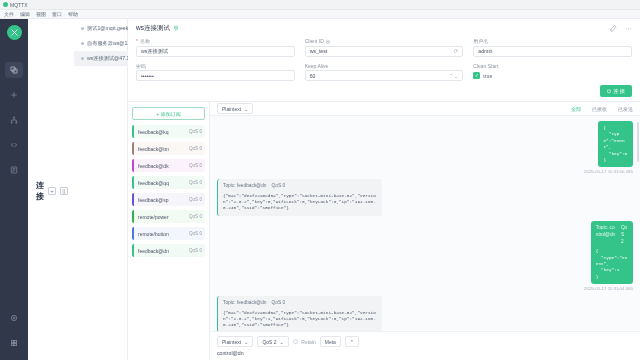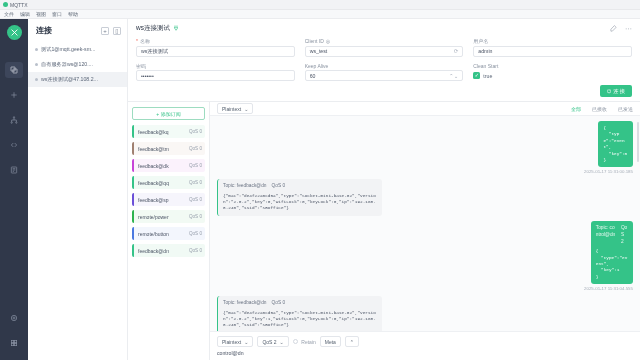--- a/index.html
+++ b/index.html
@@ -42,21 +42,21 @@
   .rail-icon {
     width:18px; height:16px; display:flex; align-items:center; justify-content:center;
     margin-bottom:9px; color:#8a93a5; border-radius:3px;
   }
   .rail-icon.active { background:#3d465b; color:#d6dae3; }
   .rail-spacer { flex:1; }
 
   
   .sidebar {
     width:100px; flex:0 0 100px; background:#fff; border-right:1px solid #ebedf0;
-    display:flex; flex-direction:column;
+    display:flex; flex-direction:row;
   }
   .sb-head {
     display:flex; align-items:center; padding:6px 6px 4px 8px; gap:4px;
   }
   .sb-title { font-size:8px; font-weight:bold; color:#2b3444; flex:1; }
   .sb-btn {
     width:8px; height:8px; border:1px solid #c9ced6; border-radius:1px;
     display:flex; align-items:center; justify-content:center; color:#77808f;
     font-size:6px; line-height:1;
   }

